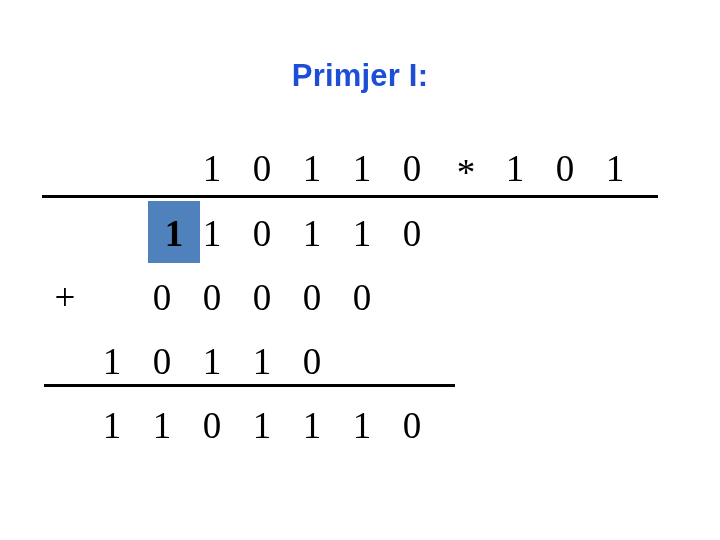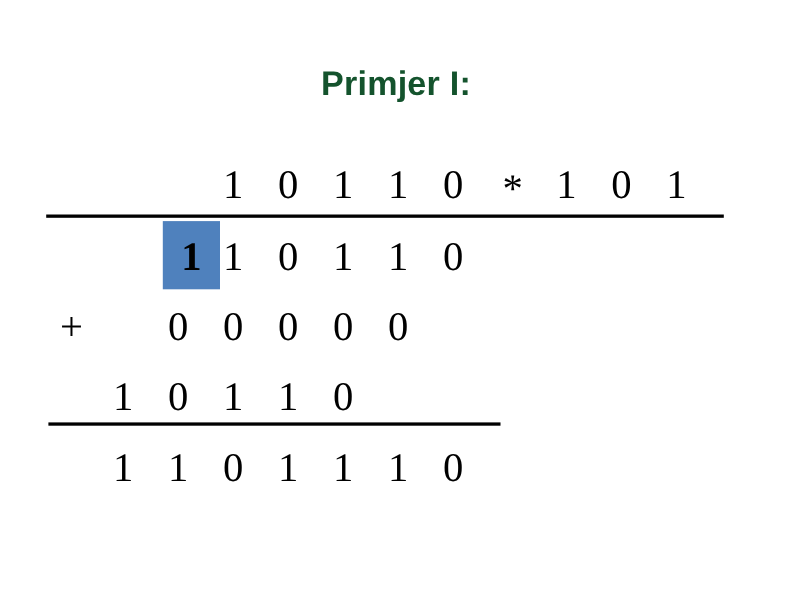--- a/index.html
+++ b/index.html
@@ -28,21 +28,21 @@
   #slide-title {
     position: absolute;
     left: 0;
     top: 57px;
     width: 720px;
     text-align: center;
     font-family: "Liberation Sans", "DejaVu Sans", sans-serif;
     font-weight: bold;
     font-size: 31px;
     line-height: 38px;
-    color: #14532d;
+    color: #1d4ed8;
     letter-spacing: 0.2px;
   }
 
   
   #calculation {
     position: absolute;
     left: 0;
     top: 0;
     width: 720px;
     height: 540px;

